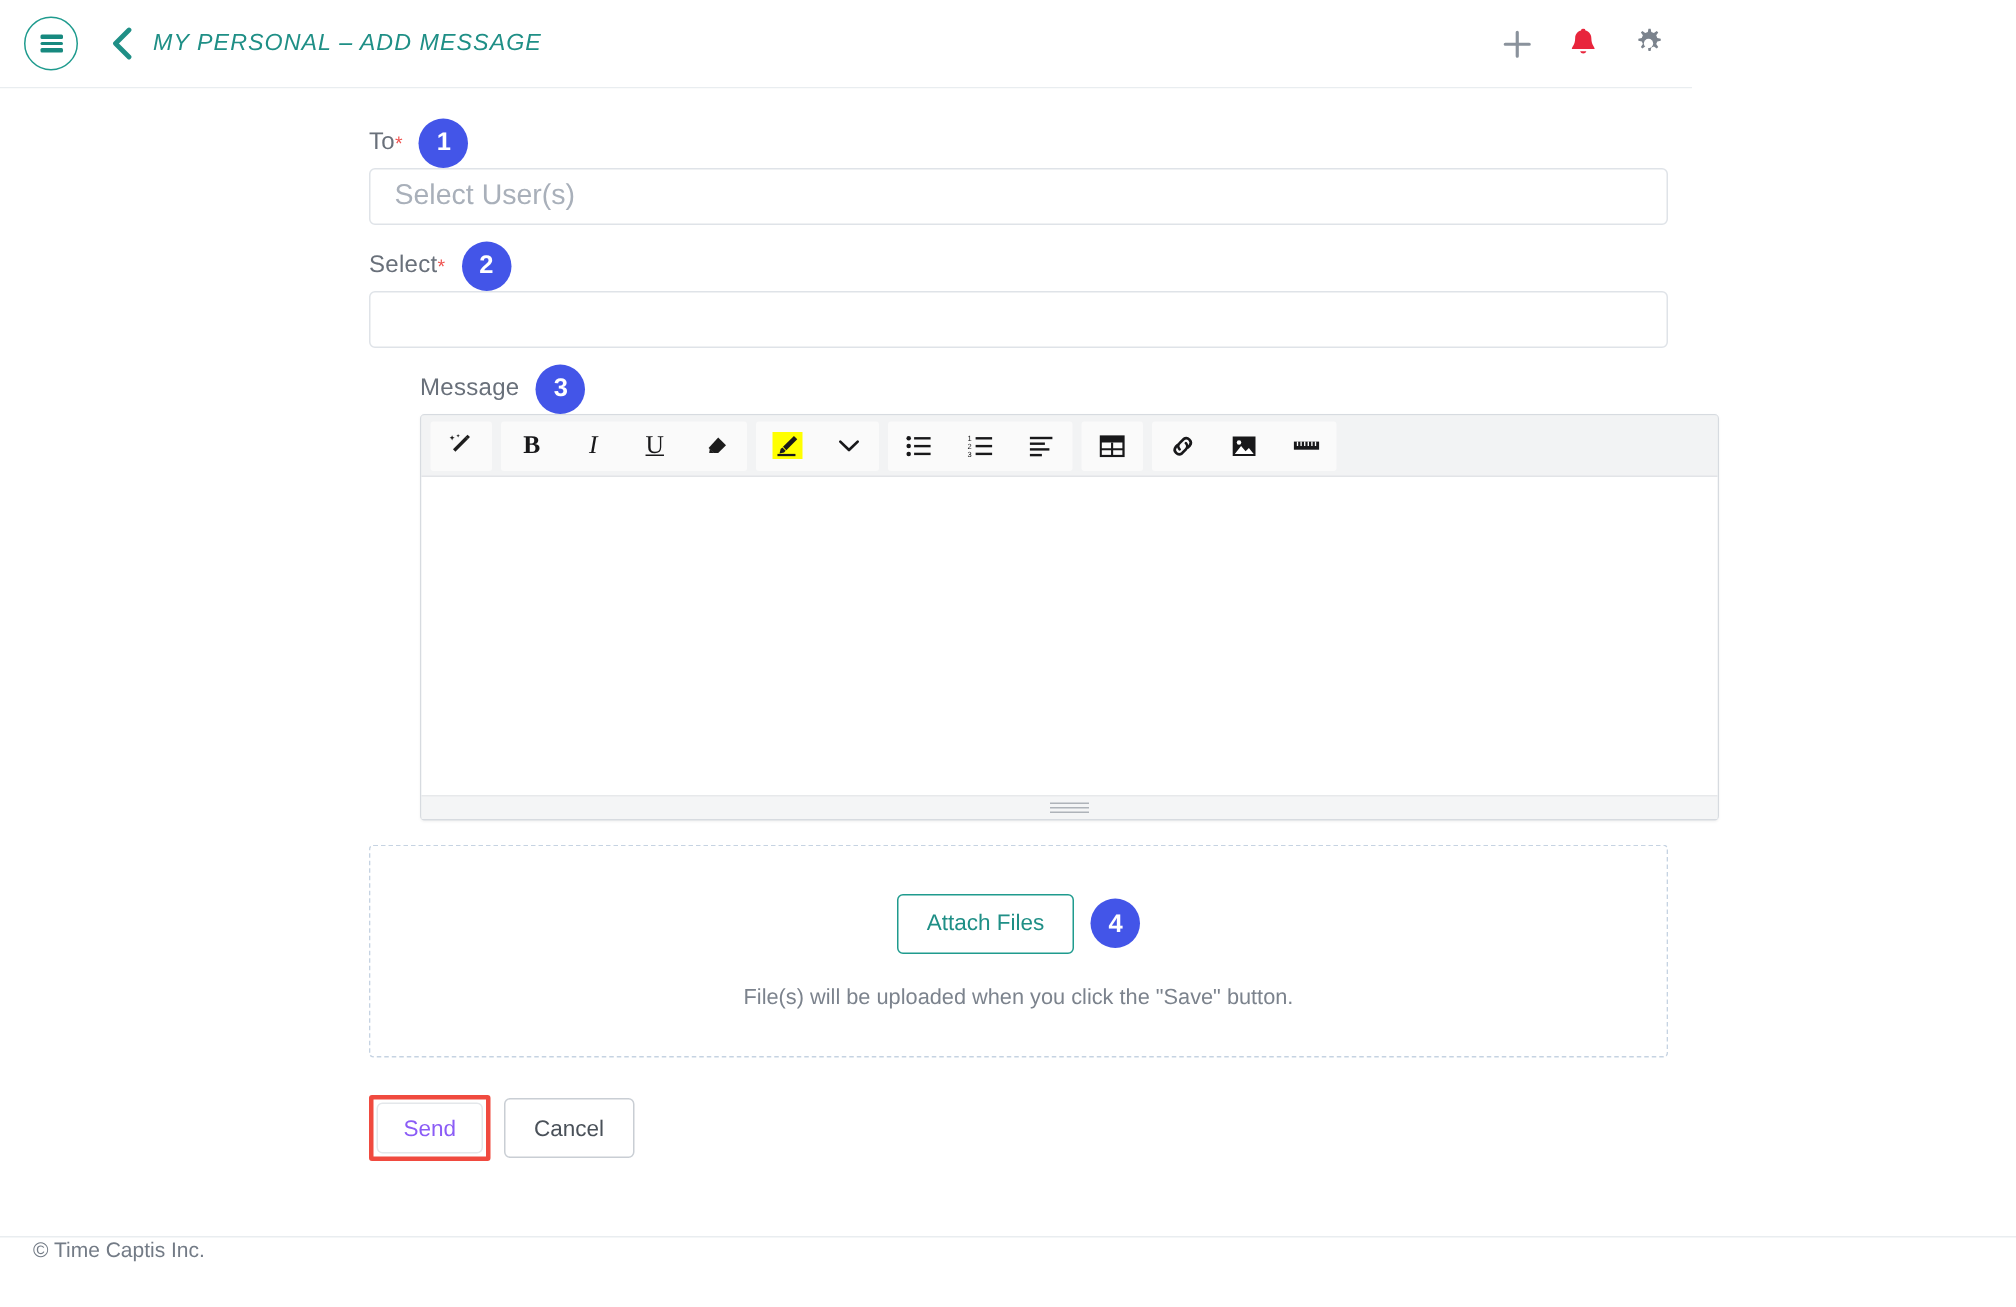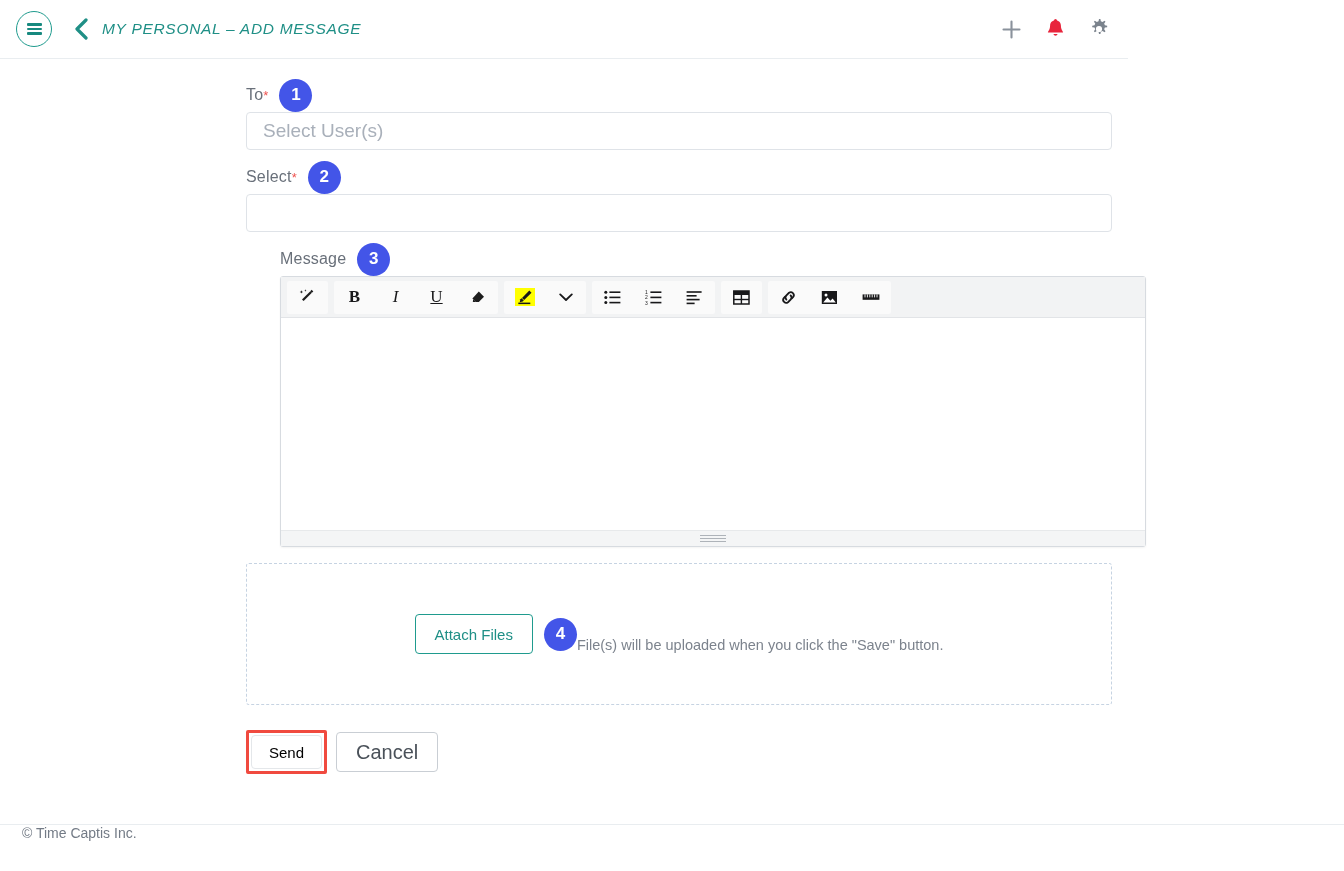--- a/index.html
+++ b/index.html
@@ -121,21 +121,21 @@
     display: flex; flex-direction: column; justify-content: center; gap: 1.4px;
   }
   #editor-resize-handle i {
     display: block; height: 1.4px; background: #aeb3b9;
   }
 
   
   #attach-dropzone {
     margin-top: 16px; width: 866px; height: 142px;
     border: 1.5px dashed #c6d3e2; border-radius: 3px;
-    display: flex; flex-direction: row;
+    display: flex; flex-direction: column;
     align-items: center; justify-content: center;
   }
   #attach-row { display: flex; align-items: center; }
   #attach-files-button {
     height: 40px; padding: 0 19px;
     border: 1px solid #1f9b8e; border-radius: 4px;
     background: #ffffff; color: #1f8f86;
     font-family: "Liberation Sans", sans-serif; font-size: 15px;
     cursor: pointer;
   }
@@ -147,29 +147,29 @@
   #form-actions {
     margin-top: 25px; display: flex; align-items: center; gap: 9px;
   }
   #send-button-annotation {
     border: 3px solid #f04a3f; border-radius: 2px;
     padding: 2px; display: inline-flex;
   }
   #send-button {
     height: 34px; padding: 0 17px;
     border: 1px solid #e4e7ea; border-radius: 4px;
-    background: #ffffff; color: #000000;
+    background: #ffffff; color: #8b5cf6;
     font-family: "Liberation Sans", sans-serif; font-size: 15px;
     cursor: pointer;
   }
   #cancel-button {
     height: 40px; padding: 0 19px;
     border: 1px solid #c9ced4; border-radius: 4px;
     background: #ffffff; color: #4a5159;
-    font-family: "Liberation Sans", sans-serif; font-size: 20px;
+    font-family: "Liberation Sans", sans-serif; font-size: 15px;
     cursor: pointer;
   }
 
   
   #app-footer {
     position: absolute; left: 0; top: 824px;
     width: 1344px; height: 47px;
     border-top: 1px solid #e9edf0;
     display: flex; align-items: flex-start;
   }

